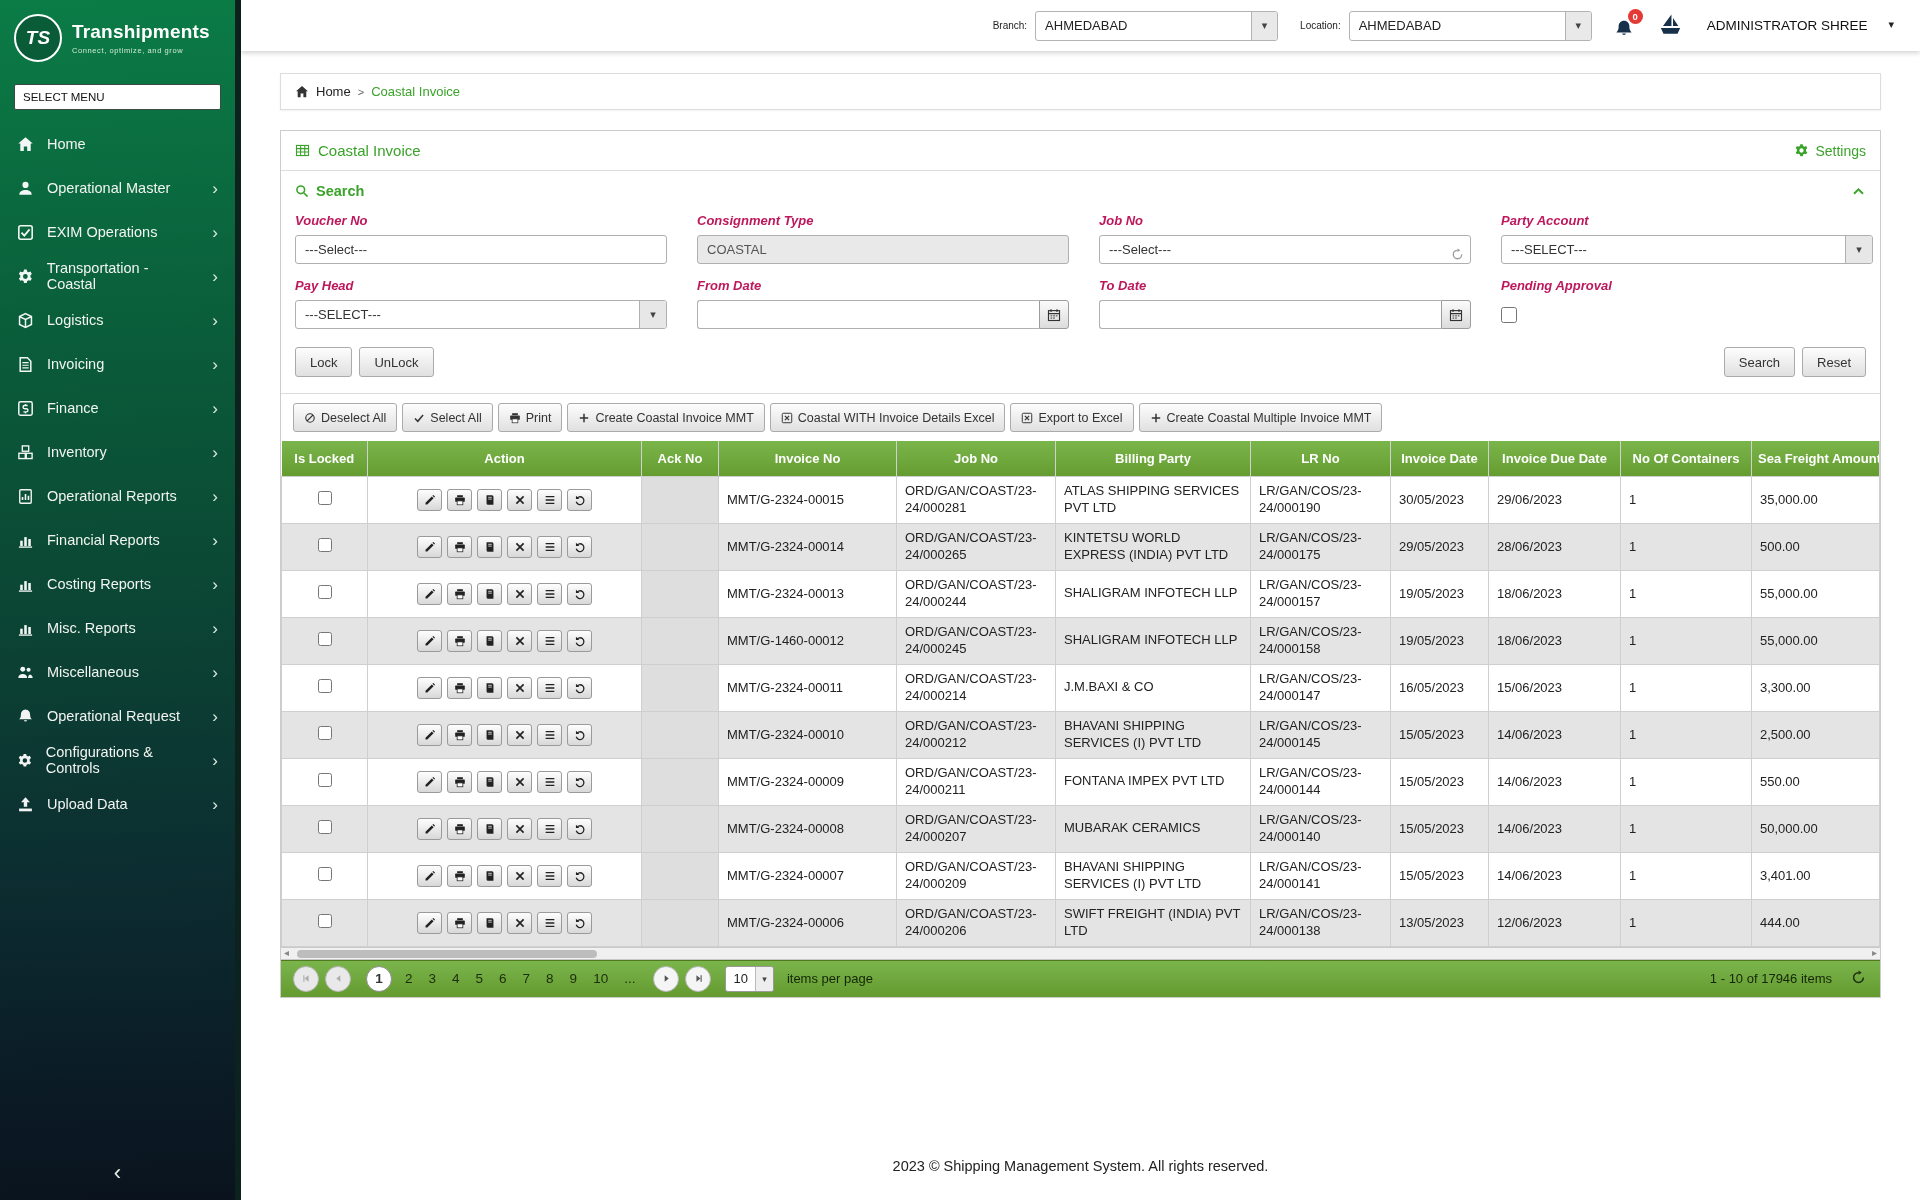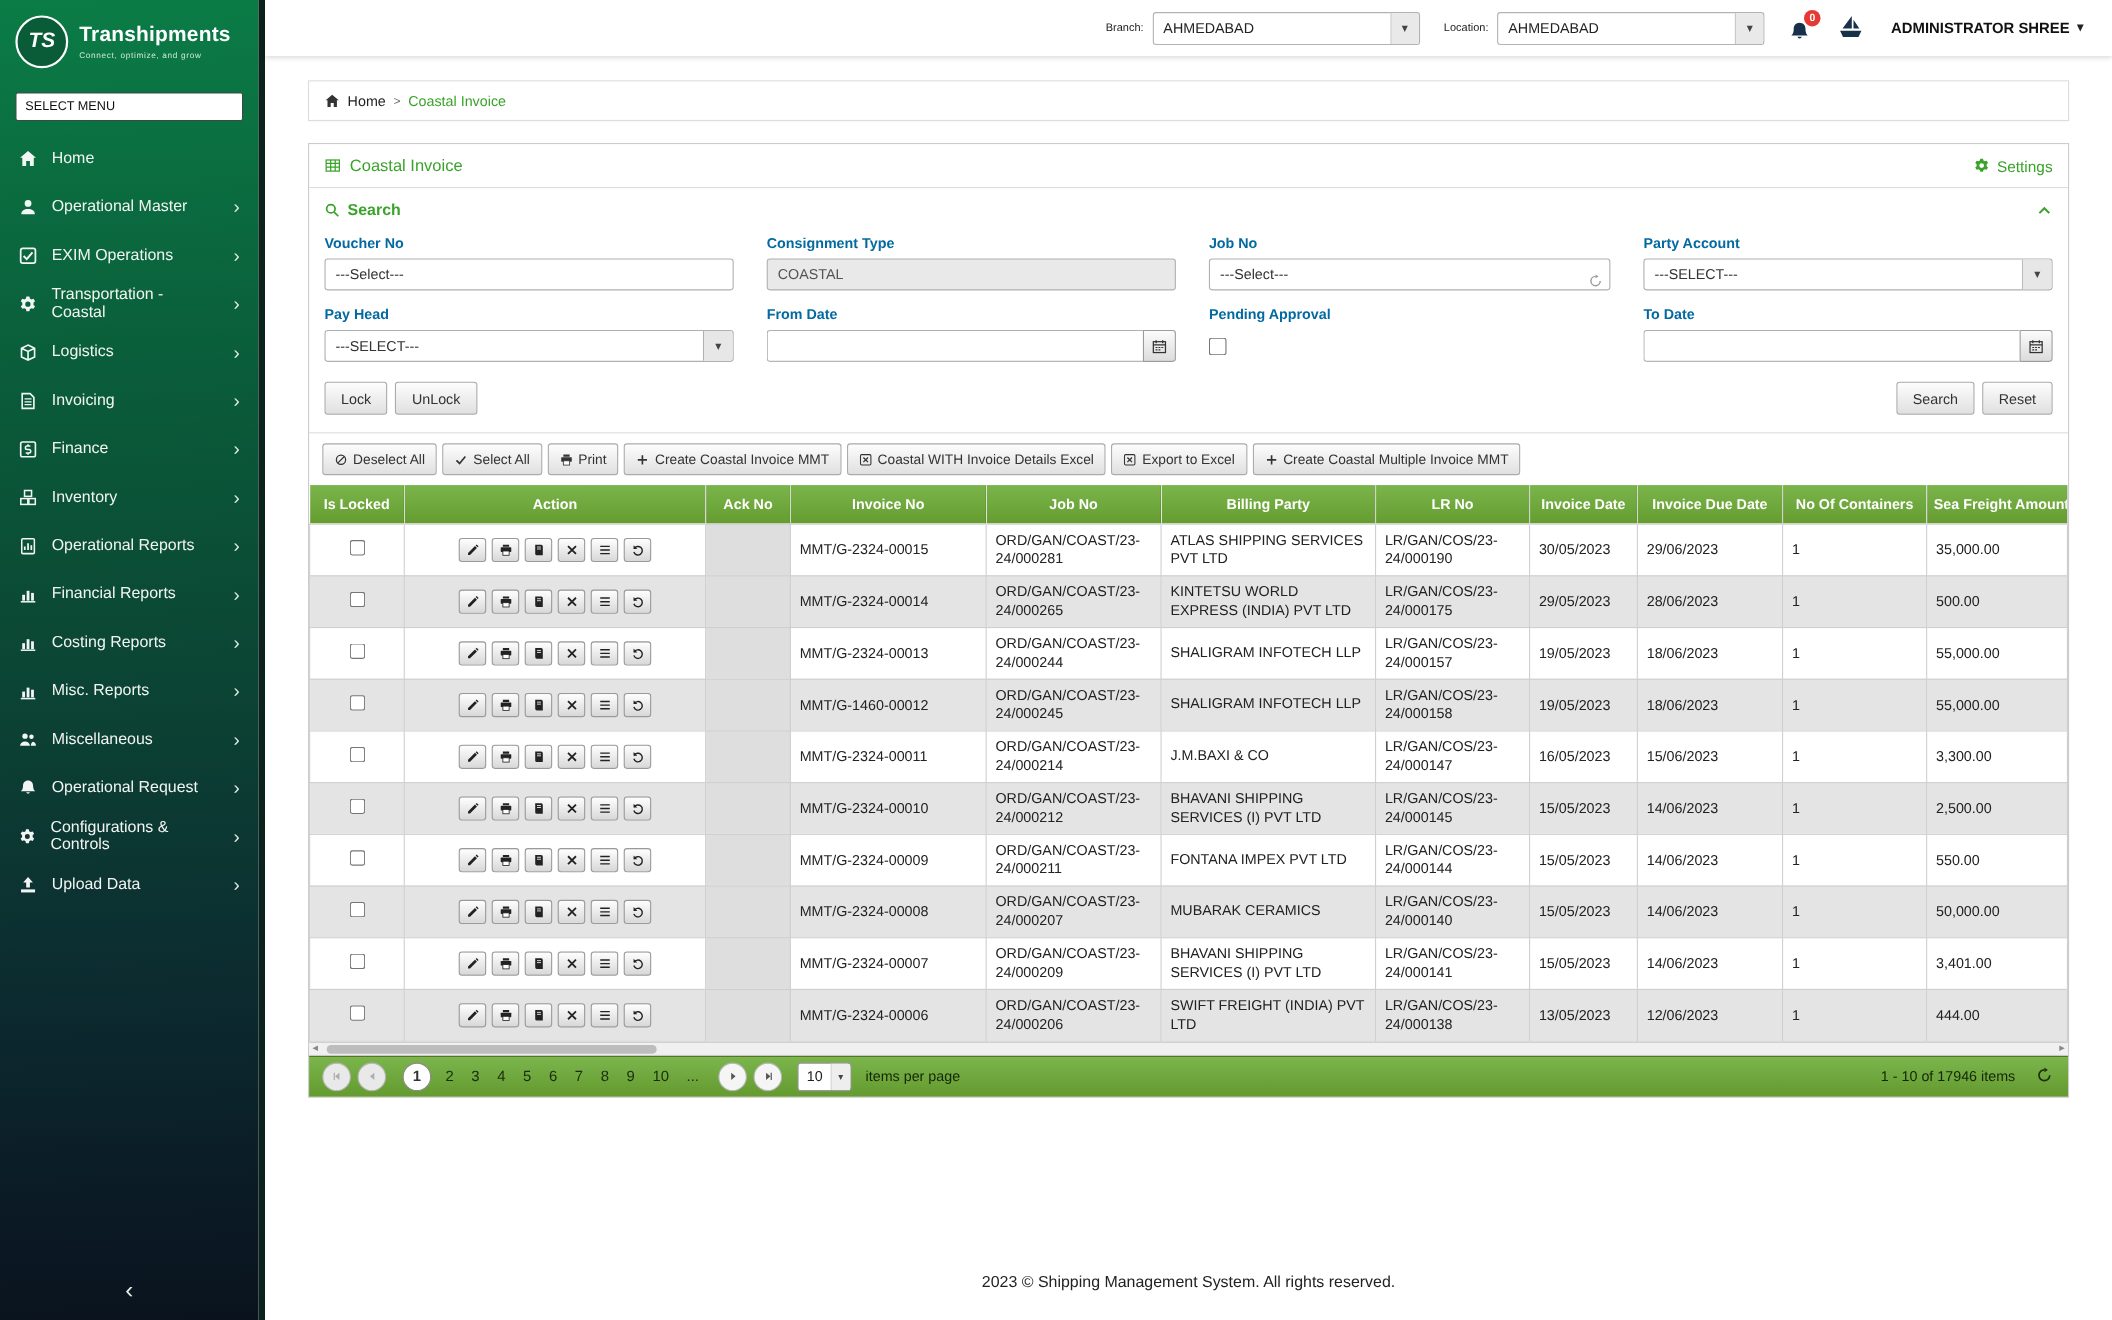--- a/index.html
+++ b/index.html
@@ -36,21 +36,21 @@
   .tb-select { width:243px; height:30px; border:1px solid #b3b3b3; border-radius:3px; background:#fff;
     display:flex; align-items:center; cursor:pointer; margin-right:22px; }
   .tb-select-value { flex:1; font-size:13px; color:#222; padding:0 9px; }
   .tb-select-caret { width:26px; height:100%; background:#e9e9e9; border-left:1px solid #b3b3b3;
     display:flex; align-items:center; justify-content:center; font-size:11px; color:#444; border-radius:0 3px 3px 0; }
   .tb-bell { position:relative; width:22px; height:24px; margin-right:22px; cursor:pointer; }
   .bell { width:20px; height:20px; color:#17314a; margin-top:5px; }
   .badge { position:absolute; top:-5px; right:-7px; min-width:15px; height:15px; border-radius:8px; background:#e53935;
     color:#fff; font-size:9.5px; display:flex; align-items:center; justify-content:center; padding:0 3px; font-weight:bold; }
   .ship { width:25px; height:25px; color:#17314a; margin-right:24px; cursor:pointer; }
-  .tb-user { display:flex; align-items:flex-start; gap:7px; font-size:13.5px; font-weight:bold; color:#111; cursor:pointer; }
+  .tb-user { display:flex; align-items:flex-start; gap:21px; font-size:13.5px; font-weight:normal; color:#111; cursor:pointer; }
   .user-caret { font-size:11px; color:#222; }
 
   .content { flex:1; display:flex; flex-direction:column; overflow:hidden; padding:22px 39px 10px; background:#fff; }
 
   .breadcrumb-box { flex-shrink:0; border:1px solid #ddd; box-shadow:0 1px 2px rgba(0,0,0,.06); height:37px;
     display:flex; align-items:center; gap:7px; padding:0 14px; font-size:13px; margin-bottom:20px; background:#fff; }
   .bc-home { width:14px; height:14px; color:#333; }
   .bc-link { color:#222; cursor:pointer; }
   .bc-sep { color:#666; font-size:11px; }
   .bc-current { color:#3aa32a; }
@@ -62,21 +62,21 @@
   .title-settings { margin-left:auto; display:flex; align-items:center; gap:6px; color:#3aa32a; font-size:14px; cursor:pointer; }
   .gear { width:15px; height:15px; color:#3aa32a; }
 
   
   .search-section { padding:12px 14px 16px; border-bottom:1px solid #ddd; }
   .search-head { display:flex; align-items:center; gap:7px; }
   .sh-icon { width:14px; height:14px; color:#3aa32a; }
   .sh-title { font-size:14.5px; color:#3aa32a; font-weight:bold; }
   .sh-collapse { margin-left:auto; width:15px; height:15px; color:#3aa32a; cursor:pointer; }
   .search-grid { display:grid; grid-template-columns:repeat(4,1fr); column-gap:30px; row-gap:14px; margin-top:14px; }
-  .field label { display:block; font-size:13px; font-weight:bold; color:#0369a1; margin-bottom:7px; }
+  .field label { display:block; font-size:13px; font-weight:bold; color:#be185d; margin-bottom:7px;font-style:italic; }
   .control { width:372px; max-width:100%; }
   .input { height:29px; border:1px solid #b0b0b0; border-radius:3px; background:#fff; font-size:13px; color:#333;
     padding:0 9px; font-family:"Liberation Sans",sans-serif; }
   .input.disabled { background:#e9e9e9; color:#555; }
   .input-wrap { position:relative; width:372px; }
   .input-wrap .input { width:100%; }
   .loader { position:absolute; right:7px; top:8px; width:13px; height:13px; color:#9a9a9a; }
   .select { height:29px; border:1px solid #b0b0b0; border-radius:3px; background:#fff; display:flex; align-items:center; cursor:pointer; }
   .sel-value { flex:1; font-size:13px; color:#333; padding:0 9px; }
   .sel-caret { width:27px; height:100%; background:#e7e7e7; border-left:1px solid #b0b0b0;
@@ -472,37 +472,37 @@
                       <svg viewBox="0 0 16 16">
                         <rect x="1.7" y="3" width="12.6" height="11.3" fill="none" stroke="currentColor" stroke-width="1.3"></rect>
                         <path fill="none" stroke="currentColor" stroke-width="1.3" d="M1.7 6.4h12.6M4.6 1.4v3.2M11.4 1.4v3.2"></path>
                         <path fill="none" stroke="currentColor" stroke-width="1.1" d="M4 9h2M7 9h2M10 9h2M4 11.5h2M7 11.5h2"></path>
                       </svg>
                     </span>
                   </button>
               </div>
             </div>
             <div class="field">
-              <label>Pending Approval</label>
-              <input type="checkbox" class="checkbox" style="">
-            </div>
-            <div class="field">
               <label>To Date</label>
               <div class="control dategroup">
                 <input class="date-input" value="" style="">
                 <button class="cal-btn">
                     <span class="icon cal">
                       <svg viewBox="0 0 16 16">
                         <rect x="1.7" y="3" width="12.6" height="11.3" fill="none" stroke="currentColor" stroke-width="1.3"></rect>
                         <path fill="none" stroke="currentColor" stroke-width="1.3" d="M1.7 6.4h12.6M4.6 1.4v3.2M11.4 1.4v3.2"></path>
                         <path fill="none" stroke="currentColor" stroke-width="1.1" d="M4 9h2M7 9h2M10 9h2M4 11.5h2M7 11.5h2"></path>
                       </svg>
                     </span>
                   </button>
               </div>
+            </div>
+            <div class="field">
+              <label>Pending Approval</label>
+              <input type="checkbox" class="checkbox" style="">
             </div>
           </div>
           <div class="buttons-row">
             <button class="btn">Lock</button>
             <button class="btn">UnLock</button>
             <span class="flex-spacer"></span>
             <button class="btn">Search</button>
             <button class="btn">Reset</button>
           </div>
         </div>

